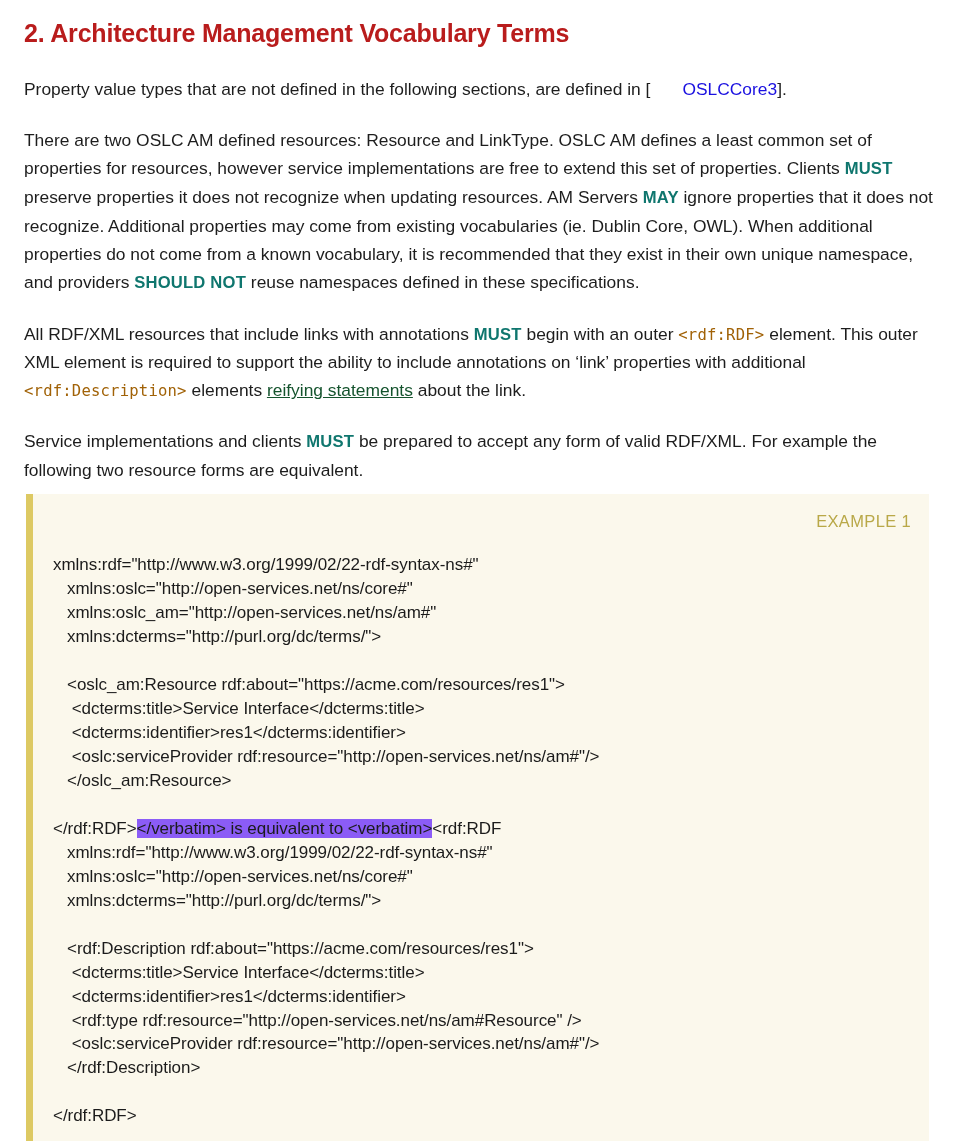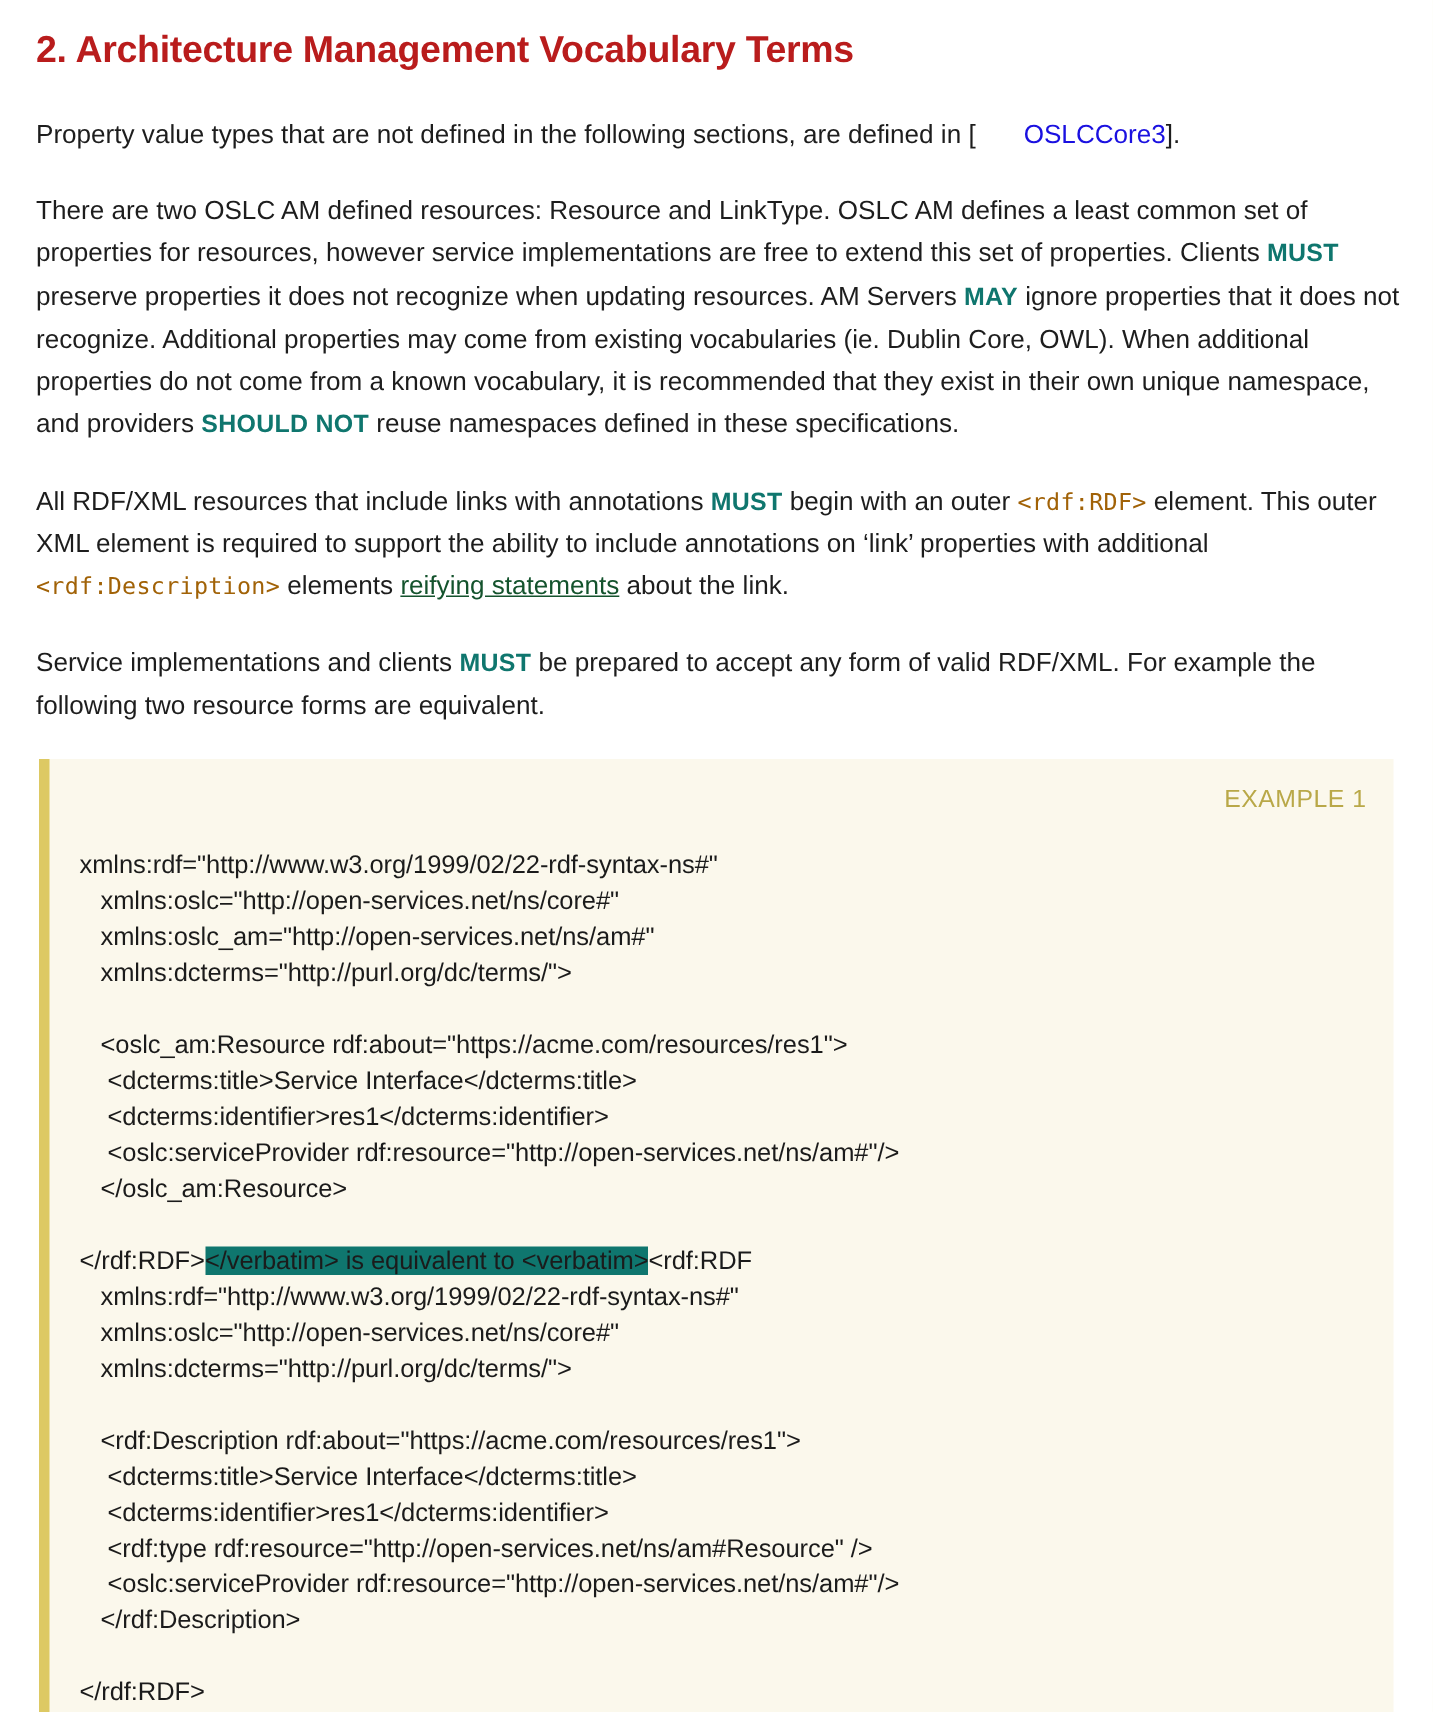--- a/index.html
+++ b/index.html
@@ -33,21 +33,21 @@
 
   p.body-para {
     font-size: 17.4px;
     line-height: 1.61;
     margin: 0 0 23px 0;
     color: #1d1d1d;
     max-width: 916px;
   }
 
   p.body-para.tight {
-    margin-bottom: 22px;
+    margin-bottom: 10px;
   }
 
   
   .rfc2119 {
     font-variant: small-caps;
     font-weight: bold;
     color: #0f766e;
     font-size: 0.955em;
     letter-spacing: 0.2px;
   }
@@ -93,21 +93,21 @@
     margin: 0;
     font-family: "Liberation Sans", sans-serif;
     font-size: 17px;
     line-height: 1.41;
     color: #1b1b1b;
     white-space: pre;
     letter-spacing: -0.05px;
   }
 
   .hl-verbatim {
-    background: #0f766e;
+    background: #8b5cf6;
   }
 </style>
 </head>
 <body>
 
 <div class="page">
 
   <h2 class="section-title">2. Architecture Management Vocabulary Terms</h2>
 
   <p class="body-para"><span>Property value types that are not defined in the following sections, are defined in [</span><a class="ref-link" href="#">OSLCCore3</a><span>].</span></p>

